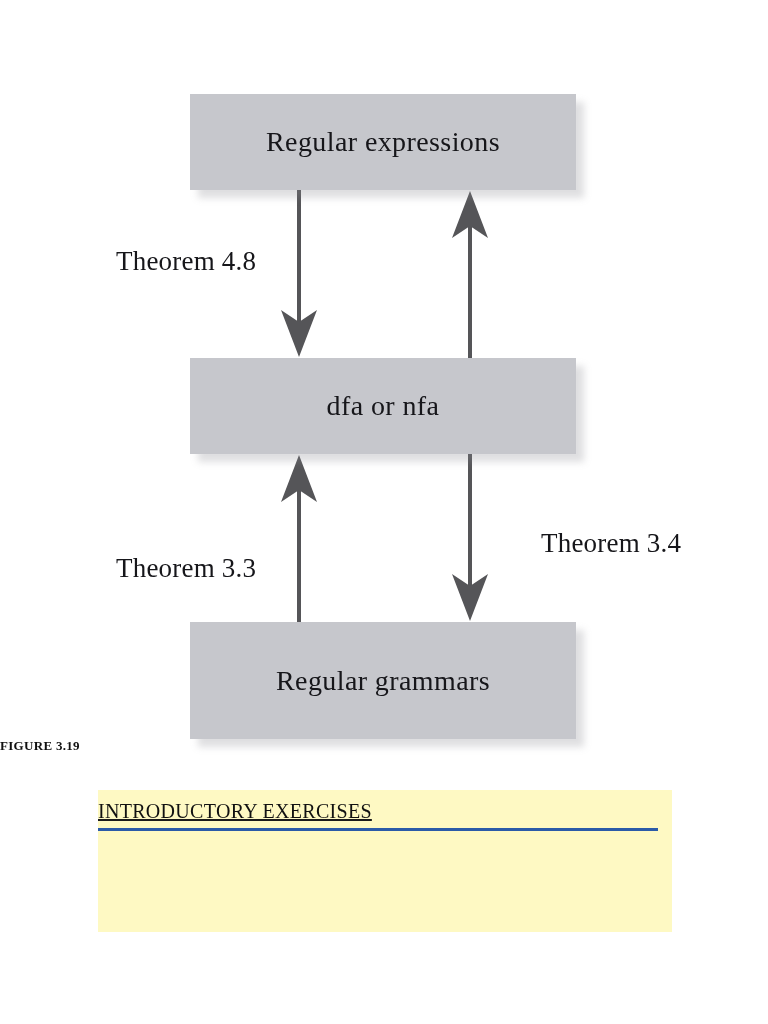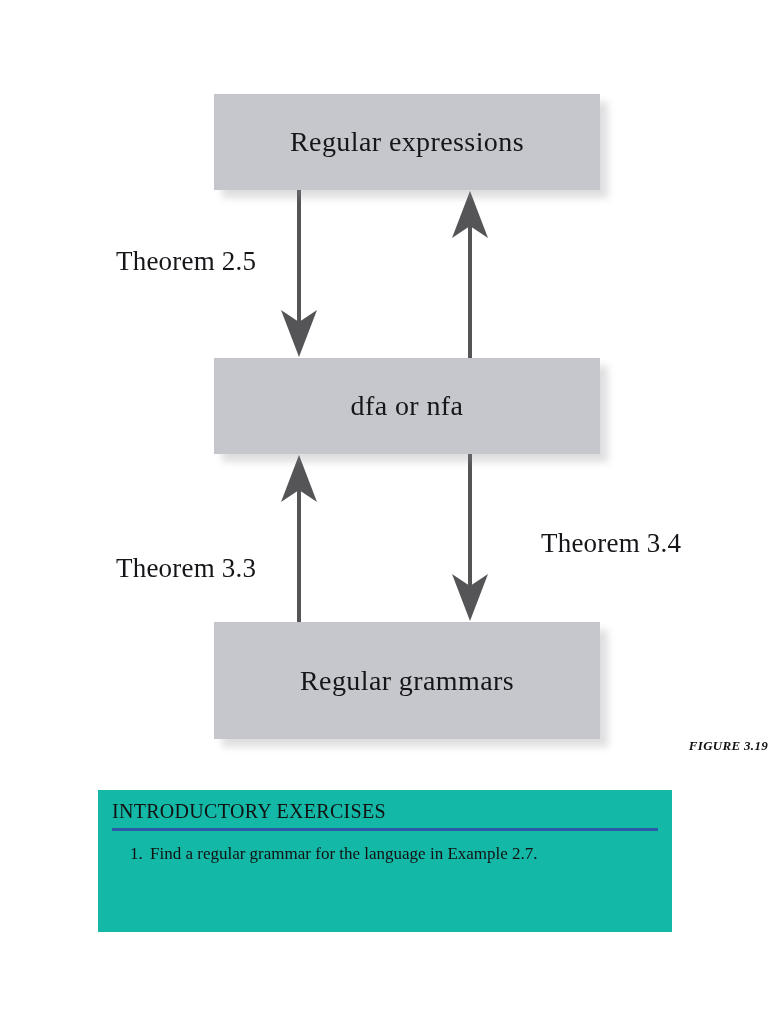--- a/index.html
+++ b/index.html
@@ -24,21 +24,20 @@
     height: 770px;
   }
 
   .node-box {
     position: absolute;
     background: #c6c7cc;
     box-shadow: 8px 8px 7px rgba(140,140,148,0.28);
     display: flex;
     align-items: center;
     justify-content: center;
-    margin-left: 24px;
   }
   .node-label {
     font-family: "Liberation Serif", serif;
     font-size: 28px;
     color: #16161a;
     letter-spacing: 0.4px;
     line-height: 1;
     text-align: center;
     user-select: none;
   }
@@ -70,39 +69,39 @@
   #theorem-3-2 { left: 497px; top: 246px; }
   #theorem-3-3 { left: 116px; top: 553px; }
   #theorem-3-4 { left: 497px; top: 528px; margin-left: 44px; }
 
   
   #figure-caption {
     position: absolute;
     left: 0;
     top: 738px;
     width: 768px;
-    text-align: right;
+    text-align: left;
     font-family: "Liberation Serif", serif;
     font-weight: bold;
     font-size: 13px;
     letter-spacing: 0.3px;
     color: #111111;
-    font-style: italic;
   }
 
   
   #exercises-panel {
     position: absolute;
     left: 98px;
     top: 790px;
     width: 574px;
     height: 142px;
-    background: #14b8a6;
+    background: #fef9c3;
     box-sizing: border-box;
-    padding: 10px 14px 0 14px;
+    padding: 10px 14px 0 0;
+    text-decoration: underline;
   }
   #exercises-heading {
     font-family: "Liberation Serif", serif;
     font-size: 20px;
     color: #111111;
     letter-spacing: 0.3px;
     padding-bottom: 5px;
   }
   #exercises-rule {
     height: 3px;
@@ -159,32 +158,29 @@
   </div>
 
   <div class="node-box" id="box-dfa-nfa">
     <span class="node-label">dfa or nfa</span>
   </div>
 
   <div class="node-box" id="box-regular-grammars">
     <span class="node-label">Regular grammars</span>
   </div>
 
-  <div class="theorem-label" id="theorem-3-1">Theorem 2.5</div>
+  <div class="theorem-label" id="theorem-3-1">Theorem 4.8</div>
   <div class="theorem-label" id="theorem-3-3">Theorem 3.3</div>
   <div class="theorem-label" id="theorem-3-4">Theorem 3.4</div>
 
 </div>
 
 <div id="figure-caption">FIGURE 3.19</div>
 
 <div id="exercises-panel">
   <div id="exercises-heading">INTRODUCTORY EXERCISES</div>
   <div id="exercises-rule"></div>
   <ul id="exercises-list">
 
-    <li class="exercise-item">
-      <span class="exercise-num">1.</span><span>Find a regular grammar for the language in Example 2.7.</span>
-    </li>
 
 
   </ul>
 </div>
 
 </body></html>

